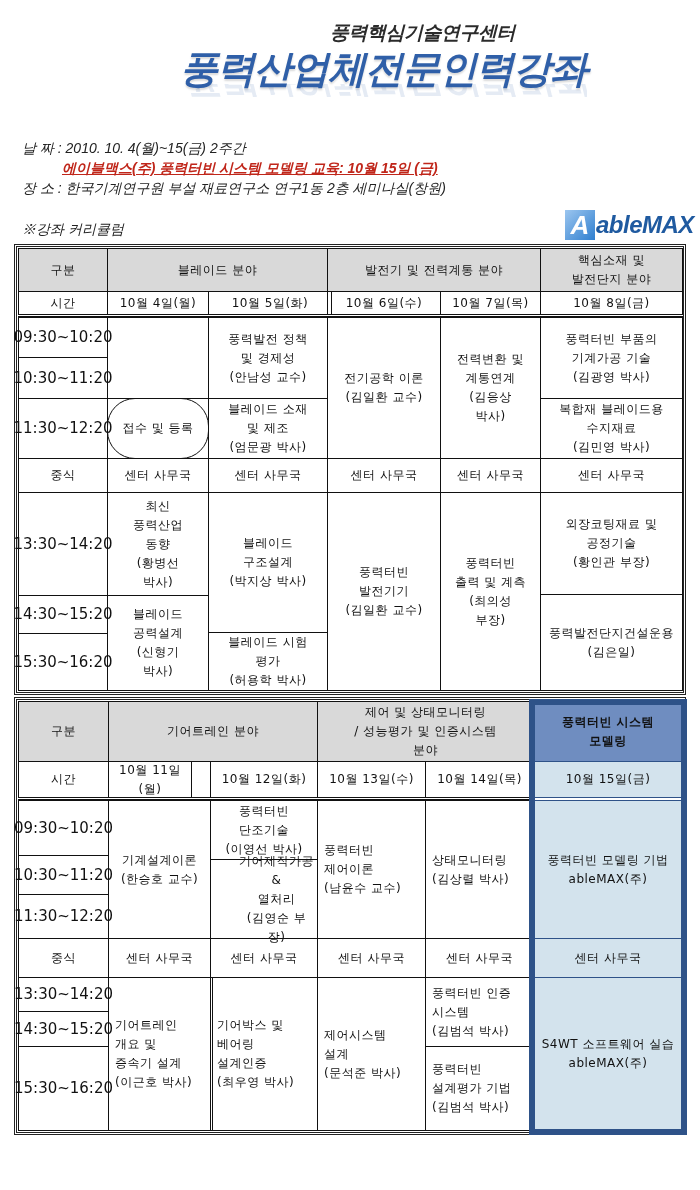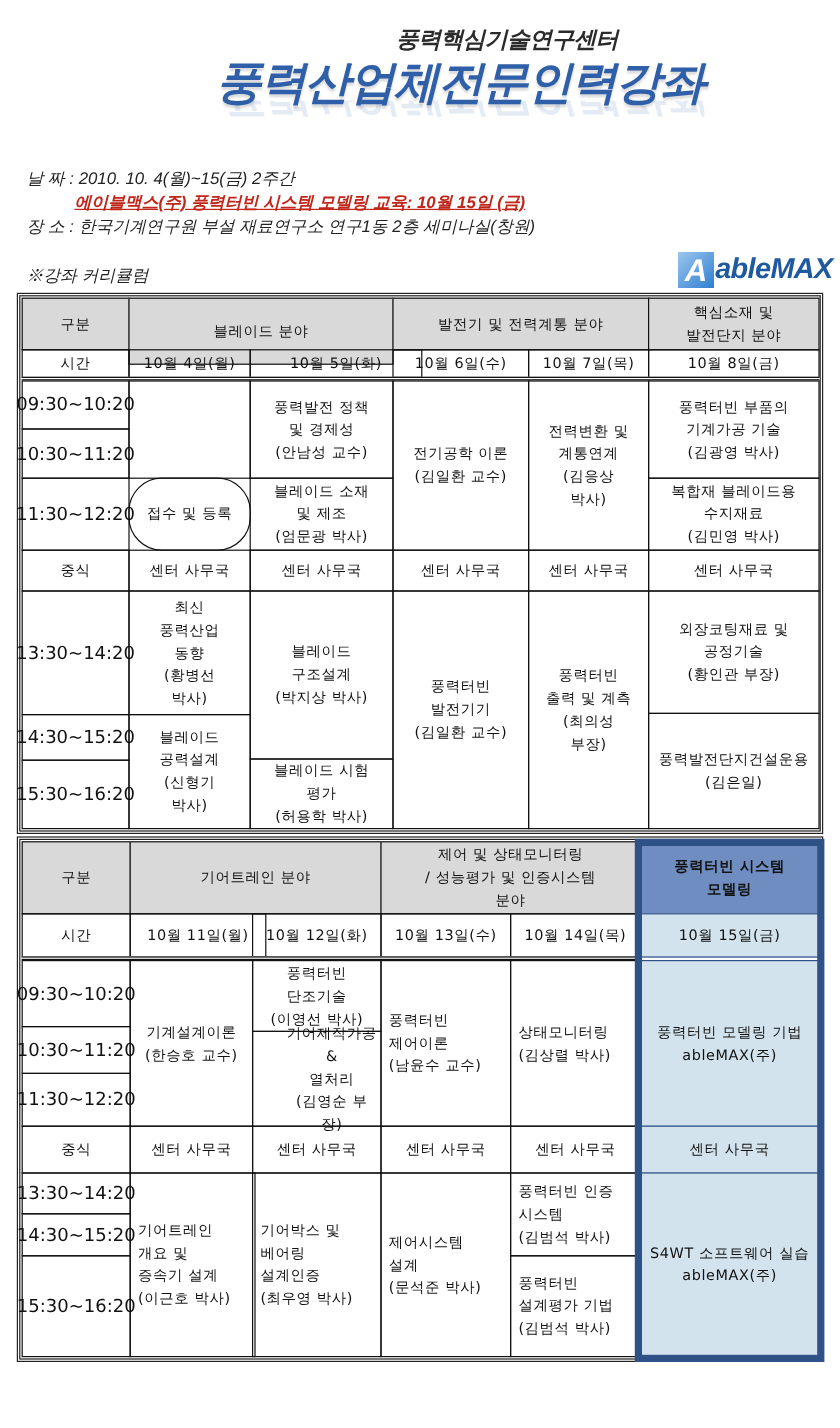--- a/index.html
+++ b/index.html
@@ -36,28 +36,28 @@
 <div class="abs info" style="top:221px;">※강좌 커리큘럼</div>
 
 <div class="abs logo">
   <div class="logo-mark">A</div>
   <div class="logo-text">ableMAX</div>
 </div>
 
 <div class="abs frame" style="left:14px; top:244px; width:672px; height:451px;"></div>
 
 <div class="cell gray" style="left:18px; top:248px; width:90px; height:44px;">구분</div>
-<div class="cell gray" style="left:107px; top:248px; width:221px; height:56px;">블레이드 분야</div>
+<div class="cell gray" style="left:107px; top:248px; width:221px; height:44px;">블레이드 분야</div>
 <div class="cell gray" style="left:327px; top:248px; width:214px; height:44px;">발전기 및 전력계통 분야</div>
 <div class="cell gray" style="left:540px; top:248px; width:143px; height:44px;">핵심소재 및
 발전단지 분야</div>
 
 <div class="cell" style="left:18px; top:291px; width:90px; height:24px;">시간</div>
 <div class="cell" style="left:107px; top:291px; width:102px; height:24px;">10월 4일(월)</div>
-<div class="cell" style="left:208px; top:291px; width:144px; height:24px;">10월 5일(화)</div>
+<div class="cell" style="left:208px; top:291px; width:124px; height:24px;">10월 5일(화)</div>
 <div class="cell" style="left:327px; top:291px; width:114px; height:24px;">10월 6일(수)</div>
 <div class="cell" style="left:440px; top:291px; width:101px; height:24px;text-align:center;">10월 7일(목)</div>
 <div class="cell" style="left:540px; top:291px; width:143px; height:24px;">10월 8일(금)</div>
 <div class="dline" style="left:18px; top:314px; width:665px;"></div>
 
 <div class="cell time" style="left:18px; top:317px; width:90px; height:41px;">09:30~10:20</div>
 <div class="cell time" style="left:18px; top:357px; width:90px; height:42px;">10:30~11:20</div>
 <div class="cell time" style="left:18px; top:398px; width:90px; height:61px;">11:30~12:20</div>
 <div class="cell" style="left:18px; top:458px; width:90px; height:35px;">중식</div>
 <div class="cell time" style="left:18px; top:492px; width:90px; height:104px;">13:30~14:20</div>
@@ -127,21 +127,21 @@
 
 <div class="cell gray" style="left:18px; top:701px; width:91px; height:61px;">구분</div>
 <div class="cell gray" style="left:108px; top:701px; width:210px; height:61px;">기어트레인 분야</div>
 <div class="cell gray" style="left:317px; top:701px; width:217px; height:61px;">제어 및 상태모니터링
 / 성능평가 및 인증시스템
 분야</div>
 <div class="cell bluehead" style="left:533px; top:701px; width:150px; height:61px;font-weight:bold;">풍력터빈 시스템
 모델링</div>
 
 <div class="cell" style="left:18px; top:761px; width:91px; height:37px;">시간</div>
-<div class="cell" style="left:108px; top:761px; width:114px; height:37px;">10월 11일(월)</div>
+<div class="cell" style="left:108px; top:761px; width:84px; height:37px;">10월 11일(월)</div>
 <div class="cell" style="left:210px; top:761px; width:108px; height:37px;">10월 12일(화)</div>
 <div class="cell" style="left:317px; top:761px; width:109px; height:37px;">10월 13일(수)</div>
 <div class="cell" style="left:425px; top:761px; width:109px; height:37px;">10월 14일(목)</div>
 <div class="cell bluebody" style="left:533px; top:761px; width:150px; height:37px;">10월 15일(금)</div>
 <div class="dline" style="left:18px; top:797px; width:515px;"></div>
 
 <div class="cell time" style="left:18px; top:800px; width:91px; height:56px;">09:30~10:20</div>
 <div class="cell time" style="left:18px; top:855px; width:91px; height:40px;">10:30~11:20</div>
 <div class="cell time" style="left:18px; top:894px; width:91px; height:45px;">11:30~12:20</div>
 <div class="cell" style="left:18px; top:938px; width:91px; height:40px;">중식</div>

